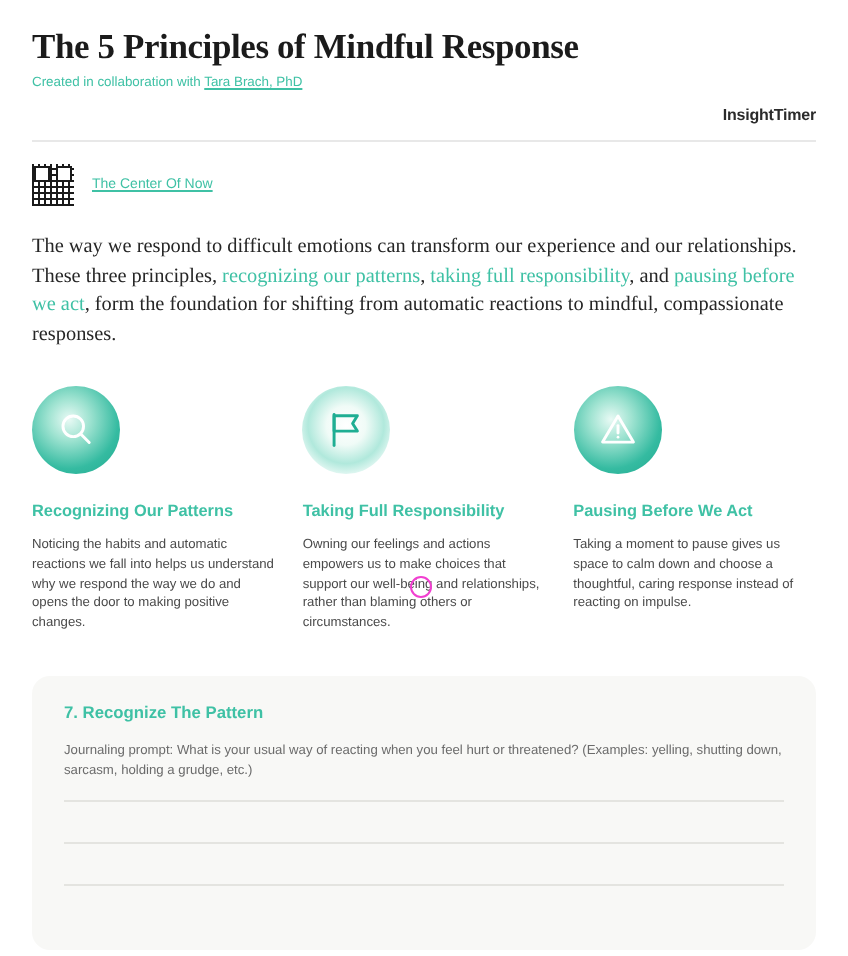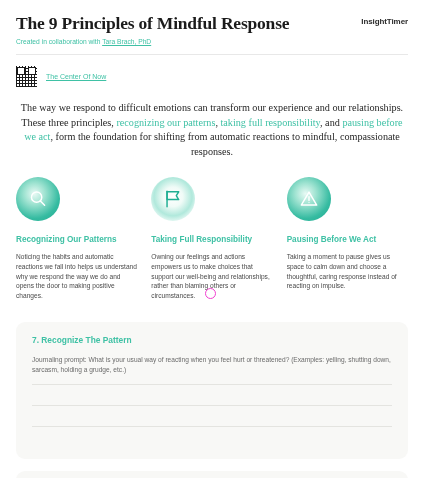--- a/index.html
+++ b/index.html
@@ -50,20 +50,21 @@
     color: #3fc1a5;
     text-decoration: underline;
   }
   .brand-logo {
     font-size: 8px;
     font-weight: bold;
     color: #2b2b2b;
     letter-spacing: -0.1px;
     white-space: nowrap;
     padding-top: 4px;
+    margin-top: 36px;
   }
 
   .rule {
     height: 1px;
     background: #e8e8e8;
     margin-top: 8px;
   }
 
   
   .qr-row {
@@ -100,21 +101,20 @@
     text-decoration: underline;
   }
 
   
   .intro {
     margin-top: 14px;
     font-family: "Liberation Serif", serif;
     font-size: 10.2px;
     line-height: 14.6px;
     color: #262626;
-    text-align: center;
   }
   .hl { color: #3fc1a5; }
 
   
   .principles {
     display: flex;
     gap: 14px;
     margin-top: 18px;
   }
   .principle {
@@ -189,21 +189,21 @@
     margin-bottom: 20px;
   }
 </style>
 </head>
 <body>
 
 <div class="page">
 
   <div class="header">
     <div class="title-block">
-      <h1 class="doc-title">The 9 Principles of Mindful Response</h1>
+      <h1 class="doc-title">The 5 Principles of Mindful Response</h1>
       <div class="subtitle">
         <span>Created in collaboration with </span><a class="subtitle-link" href="#">Tara Brach, PhD</a>
       </div>
     </div>
     <div class="brand-logo">InsightTimer</div>
   </div>
 
   <div class="rule"></div>
 
   <div class="qr-row">

